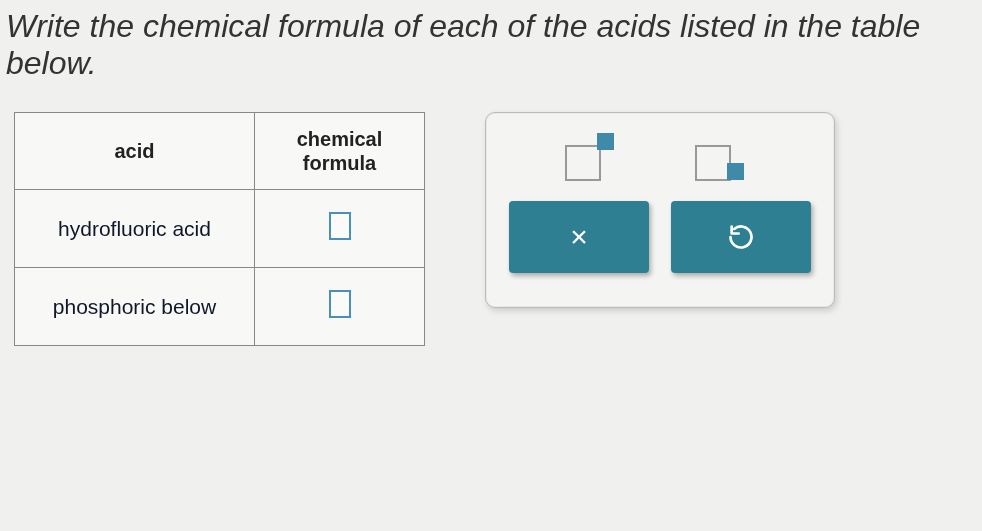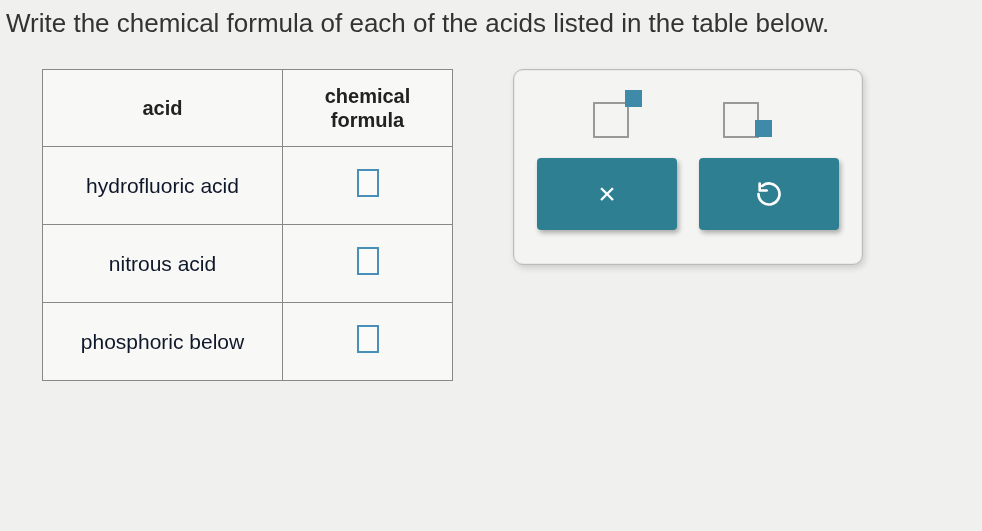--- a/index.html
+++ b/index.html
@@ -6,28 +6,29 @@
     body {
       width: 982px;
       height: 531px;
       background: #f0f0ee;
       font-family: Arial, Helvetica, sans-serif;
       padding: 8px 0 0 0;
       position: relative;
       overflow: hidden;
     }
     .question-text {
-      font-size: 26px;
+      font-size: 32px;
       color: #333;
       padding: 0 6px 30px 6px;
+      font-style: italic;
     }
     .content-row {
       display: flex;
       gap: 60px;
-      padding-left: 42px;
+      padding-left: 14px;
     }
     table.acid-table {
       border-collapse: collapse;
       background: #f8f8f6;
     }
     table.acid-table th,
     table.acid-table td {
       border: 1px solid #888;
       text-align: center;
       vertical-align: middle;
@@ -140,26 +141,20 @@
       </tr>
     </thead>
     <tbody>
       <tr>
         <td>hydrofluoric acid</td>
         <td>
           <span class="formula-input-box"></span>
         </td>
       </tr>
       <tr>
-        <td>nitrous acid</td>
-        <td>
-          <span class="formula-input-box"></span>
-        </td>
-      </tr>
-      <tr>
         <td>phosphoric below</td>
         <td>
           <span class="formula-input-box"></span>
         </td>
       </tr>
     </tbody>
   </table>
 
   <div class="tool-panel">
 

